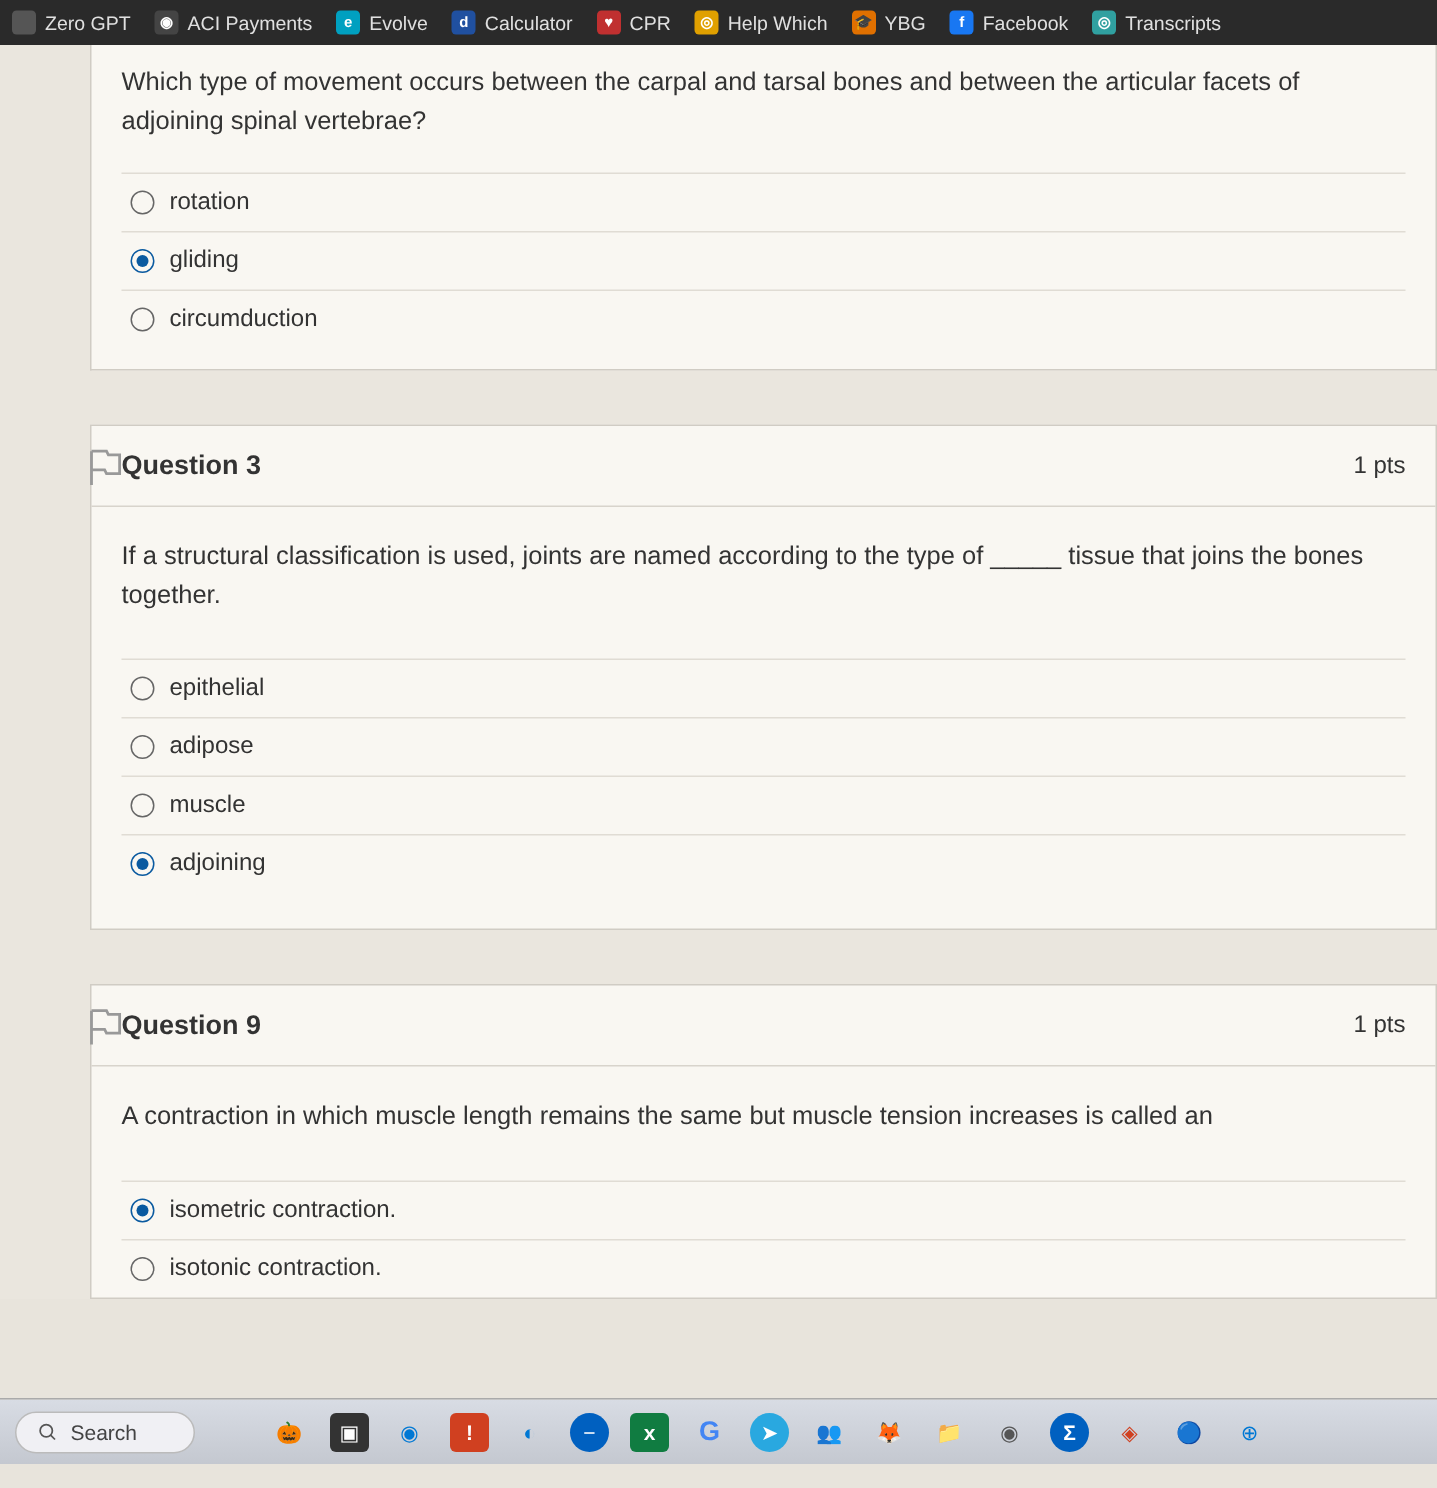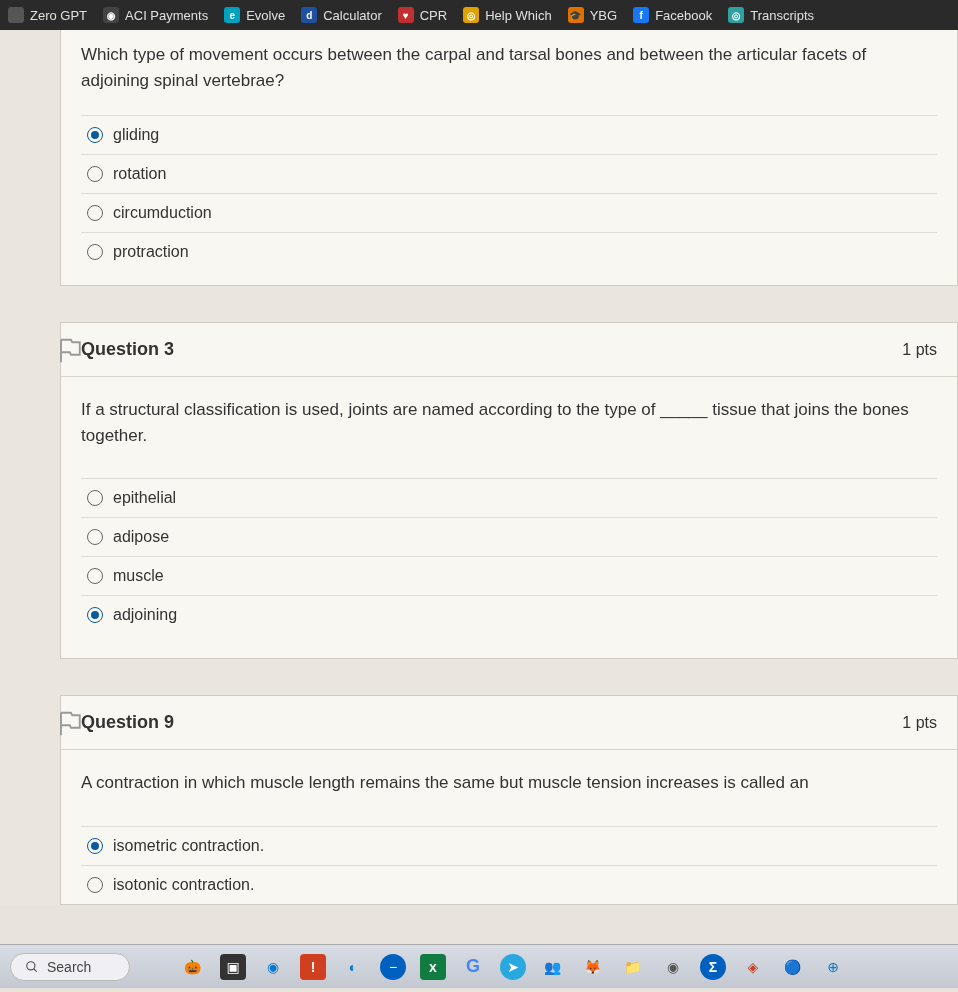--- a/index.html
+++ b/index.html
@@ -106,21 +106,21 @@
     .flag-icon {
       position: absolute;
       left: 16px;
       width: 30px;
       height: 30px;
       color: #888;
     }
     .flag-wrap { position: relative; }
     .taskbar {
       position: absolute;
-      bottom: 4px;
+      bottom: 16px;
       left: 0;
       right: 0;
       height: 44px;
       background: linear-gradient(#d8dce4, #c4c8d0);
       border-top: 1px solid #aaa;
       display: flex;
       align-items: center;
       padding: 0 10px;
       gap: 10px;
     }
@@ -194,34 +194,30 @@
     <span>Transcripts</span>
   </div>
 </div>
 
 <div class="content-area">
 
   <div class="question-block q7-partial" style="border-top:none;">
     <div class="question-text">Which type of movement occurs between the carpal and tarsal bones and between the articular facets of adjoining spinal vertebrae?</div>
     <div class="options" style="margin:0 20px 14px 20px;">
       <div class="option-row">
+        <span class="radio"></span>
+        <span class="option-label">rotation</span>
+      </div>
+      <div class="option-row">
         <span class="radio selected"></span>
         <span class="option-label">gliding</span>
-      </div>
-      <div class="option-row">
-        <span class="radio"></span>
-        <span class="option-label">rotation</span>
       </div>
       <div class="option-row">
         <span class="radio"></span>
         <span class="option-label">circumduction</span>
-      </div>
-      <div class="option-row">
-        <span class="radio"></span>
-        <span class="option-label">protraction</span>
       </div>
     </div>
   </div>
 
   <div class="flag-wrap">
     <svg class="flag-icon" style="top:14px;" viewBox="0 0 24 24" fill="none" stroke="#999" stroke-width="1.5">
         <path d="M4 3v18M4 3h8l1 2h6v10h-7l-1-2H4"></path>
       </svg>
     <div class="question-block">
       <div class="question-header">

